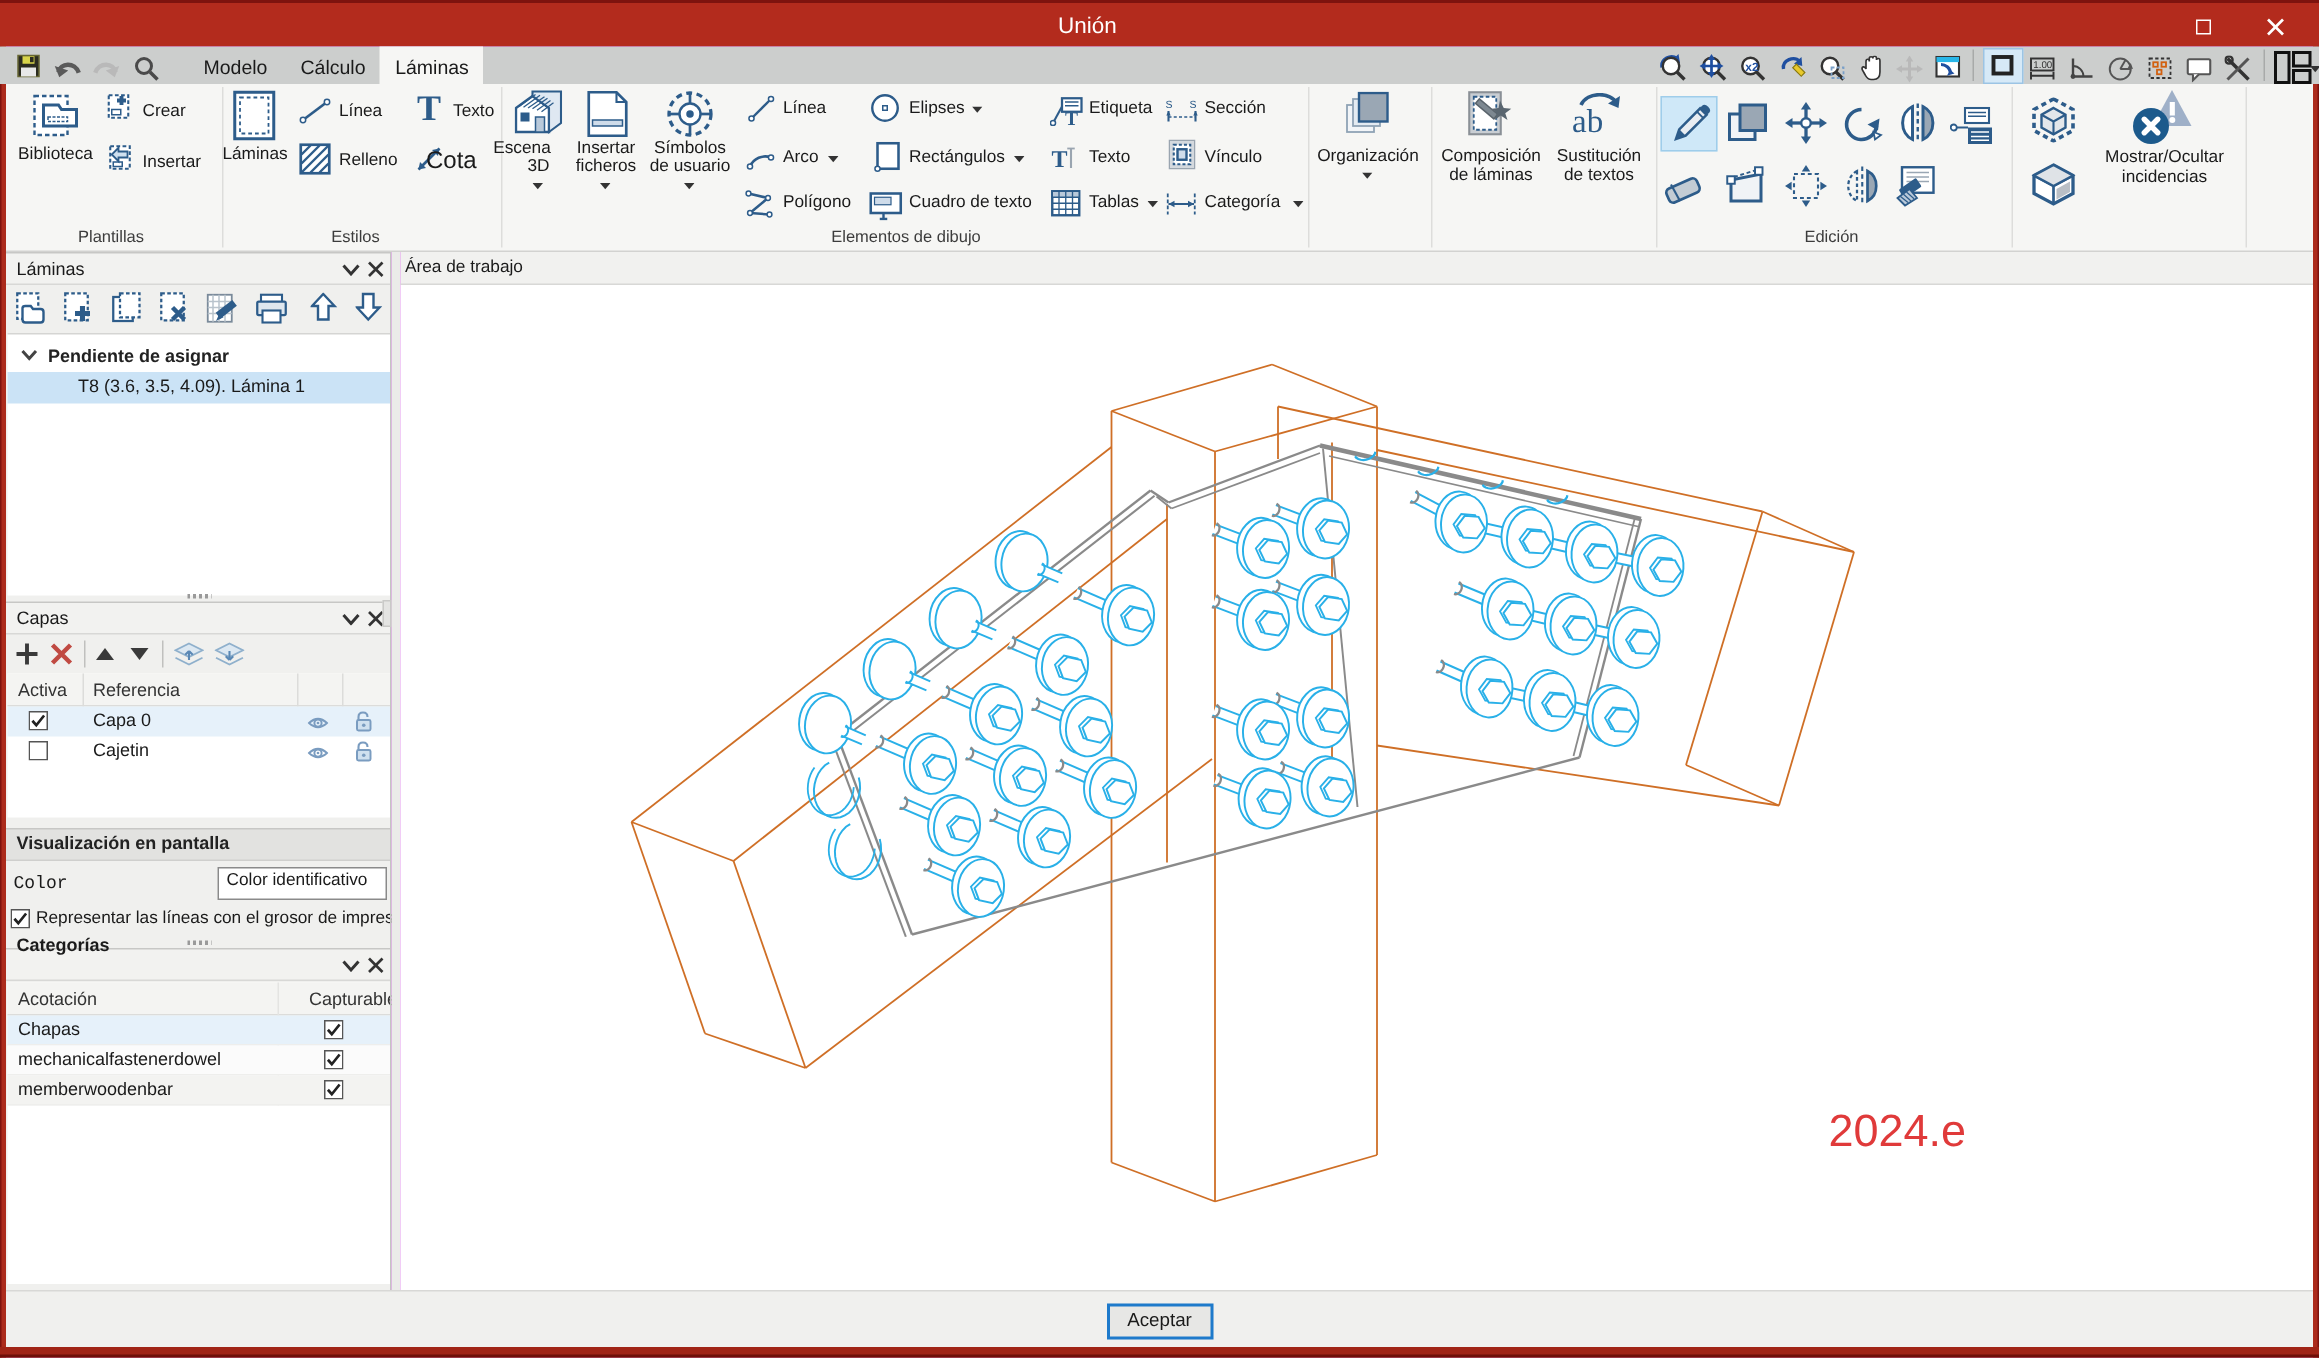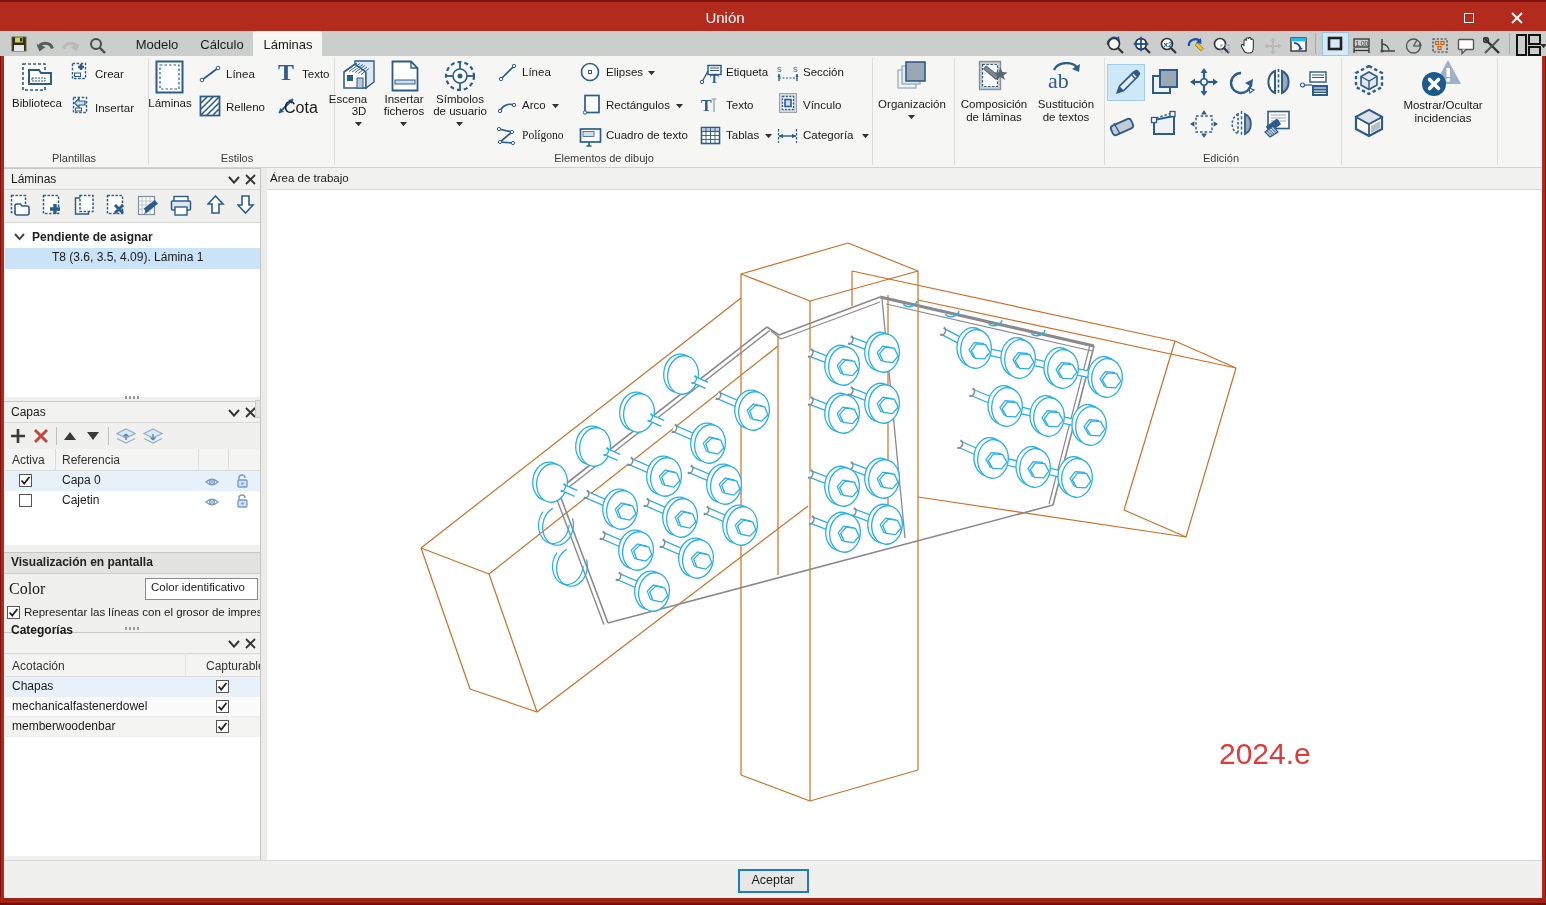--- a/index.html
+++ b/index.html
@@ -258,21 +258,21 @@
     <svg style="position:absolute;left:552px;top:104px" width="7" height="5" viewBox="0 0 7 5">
       <path d="M0 0 L7 0 L3.5 4.2 Z" fill="#333"></path>
     </svg>
     <svg style="position:absolute;left:496px;top:126px" width="21" height="20" viewBox="0 0 21 20">
       <path d="M3 3 L16 6 L4 16 L17 17" fill="none" stroke="#2D5C8A" stroke-width="1.7"></path>
       <circle cx="3" cy="3" r="1.6" fill="#fff" stroke="#2D5C8A"></circle>
       <circle cx="16" cy="6" r="1.6" fill="#fff" stroke="#2D5C8A"></circle>
       <circle cx="4" cy="16" r="1.6" fill="#fff" stroke="#2D5C8A"></circle>
       <circle cx="17" cy="17" r="1.6" fill="#fff" stroke="#2D5C8A"></circle>
     </svg>
-    <div style="position:absolute;left:522px;top:129px;font-size:11.5px;color:#1a1a1a;font-weight:normal;font-family:Liberation Serif, serif;line-height:13.5px;white-space:nowrap">Polígono</div>
+    <div style="position:absolute;left:522px;top:129px;font-size:11.5px;color:#1a1a1a;font-weight:normal;font-family:Liberation Sans, sans-serif;line-height:13.5px;white-space:nowrap">Polígono</div>
     <svg style="position:absolute;left:580px;top:62px" width="21" height="20" viewBox="0 0 21 20">
       <circle cx="10" cy="10" r="8.5" fill="#fff" stroke="#2D5C8A" stroke-width="1.6"></circle>
       <rect x="8.5" y="8.5" width="3" height="3" fill="none" stroke="#2D5C8A"></rect>
     </svg>
     <div style="position:absolute;left:606px;top:66px;font-size:11.5px;color:#1a1a1a;font-weight:normal;font-family:'Liberation Sans',sans-serif;line-height:13.5px;white-space:nowrap">Elipses</div>
     <svg style="position:absolute;left:648px;top:71px" width="7" height="5" viewBox="0 0 7 5">
       <path d="M0 0 L7 0 L3.5 4.2 Z" fill="#333"></path>
     </svg>
     <svg style="position:absolute;left:582px;top:93px" width="21" height="22" viewBox="0 0 21 22">
       <rect x="3" y="2.5" width="14" height="17" fill="#fff" stroke="#2D5C8A" stroke-width="1.7"></rect>
@@ -599,21 +599,21 @@
       <circle cx="7" cy="6" r="2.4" fill="none" stroke="#7a9cc0" stroke-width="1.3"></circle>
       <circle cx="7" cy="6" r="0.9" fill="#7a9cc0"></circle>
     </svg>
     <svg style="position:absolute;left:236px;top:494px" width="13" height="14" viewBox="0 0 13 14">
       <path d="M3 6 L3 4 Q3 1 6 1 Q9 1 9 4" fill="none" stroke="#7a9cc0" stroke-width="1.4"></path>
       <rect x="2" y="6" width="9" height="7" rx="1" fill="#cfe0ef" stroke="#7a9cc0" stroke-width="1.3"></rect>
       <circle cx="6.5" cy="9.5" r="1.2" fill="#7a9cc0"></circle>
     </svg>
     <div class="abs" style="left:4px;top:552px;width:256px;height:22px;background:#e2e2e0;border-top:1px solid #c7c7c5;border-bottom:1px solid #cfcfcd"></div>
     <div style="position:absolute;left:11px;top:555px;font-size:12px;color:#222;font-weight:bold;font-family:'Liberation Sans',sans-serif;line-height:14px;white-space:nowrap">Visualización en pantalla</div>
-    <div style="position:absolute;left:9px;top:582px;font-size:16px;color:#1a1a1a;font-weight:normal;font-family:Liberation Serif, serif;line-height:14px;white-space:nowrap">Color</div>
+    <div style="position:absolute;left:9px;top:582px;font-size:12px;color:#1a1a1a;font-weight:normal;font-family:Liberation Mono, monospace;line-height:14px;white-space:nowrap">Color</div>
     <div class="abs" style="left:145px;top:578px;width:113px;height:22px;background:#fff;border:1px solid #8a8a8a"></div>
     <div style="position:absolute;left:151px;top:581px;font-size:11.5px;color:#1a1a1a;font-weight:normal;font-family:'Liberation Sans',sans-serif;line-height:13.5px;white-space:nowrap">Color identificativo</div>
     <svg style="position:absolute;left:7px;top:606px" width="13" height="13" viewBox="0 0 13 13">
       <rect x="0.5" y="0.5" width="12" height="12" fill="#fff" stroke="#555"></rect>
       <path d="M2.6 6.5 L5.2 9.5 L10.4 3" fill="none" stroke="#222" stroke-width="1.8"></path>
     </svg>
     <div style="position:absolute;left:24px;top:606px;font-size:11.5px;color:#1a1a1a;font-weight:normal;font-family:'Liberation Sans',sans-serif;line-height:13.5px;white-space:nowrap">Representar las líneas con el grosor de impres</div>
     <div class="abs" style="left:125px;top:627px;width:16px;height:3px;background:repeating-linear-gradient(90deg,#9a9a9a 0 2px,transparent 2px 4px)"></div>
     <div class="abs" style="left:4px;top:632px;width:256px;height:22px;background:#f2f2f0;border-top:1px solid #c7c7c5;border-bottom:1px solid #d8d8d6"></div>
     <div style="position:absolute;left:11px;top:623px;font-size:12px;color:#1a1a1a;font-weight:bold;font-family:'Liberation Sans',sans-serif;line-height:14px;white-space:nowrap">Categorías</div>

